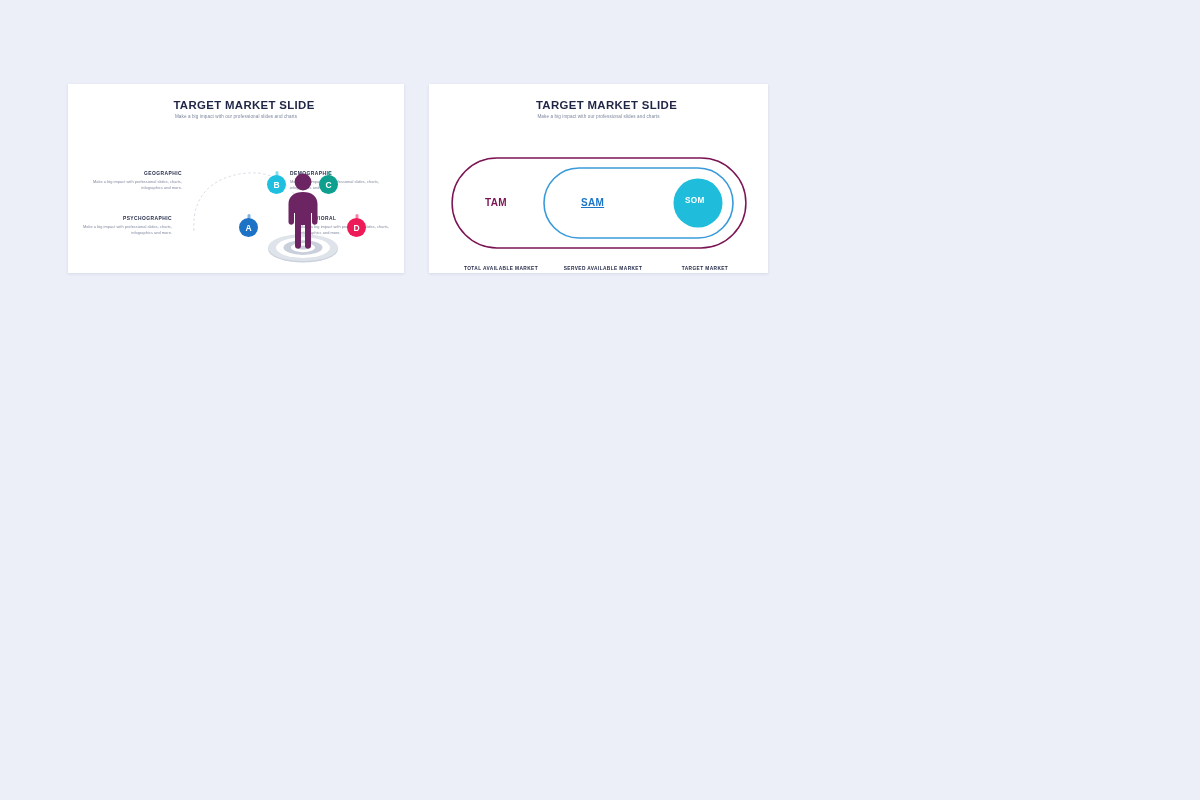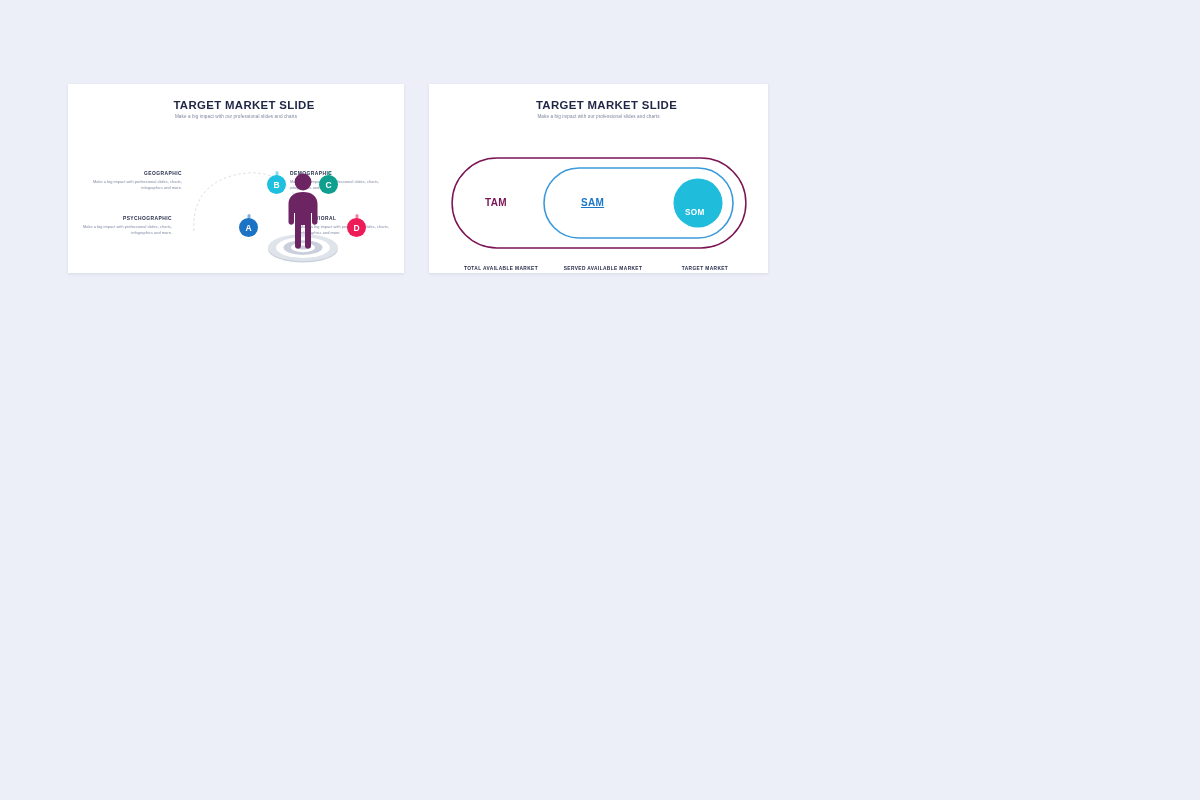--- a/index.html
+++ b/index.html
@@ -148,21 +148,21 @@
   .ring-label {
     position: absolute;
     font-size: 10px;
     font-weight: bold;
     letter-spacing: 0.3px;
     z-index: 3;
   }
   #label-tam { left: 56px;  top: 78px; color: #7b1453; }
   #label-sam { left: 152px; top: 78px; color: #1b75c9; text-decoration: underline; }
   #label-som {
-    left: 249px; top: 89px;
+    left: 249px; top: 77px;
     color: #ffffff;
     font-size: 8.2px;
     padding-left: 7px;
   }
 
   .foot-col {
     position: absolute;
     width: 100px;
     text-align: center;
     top: 147px;

